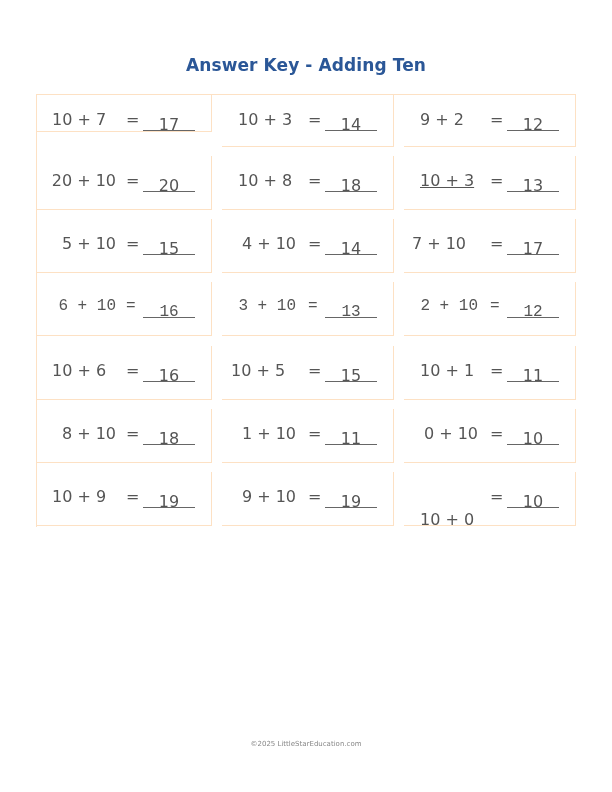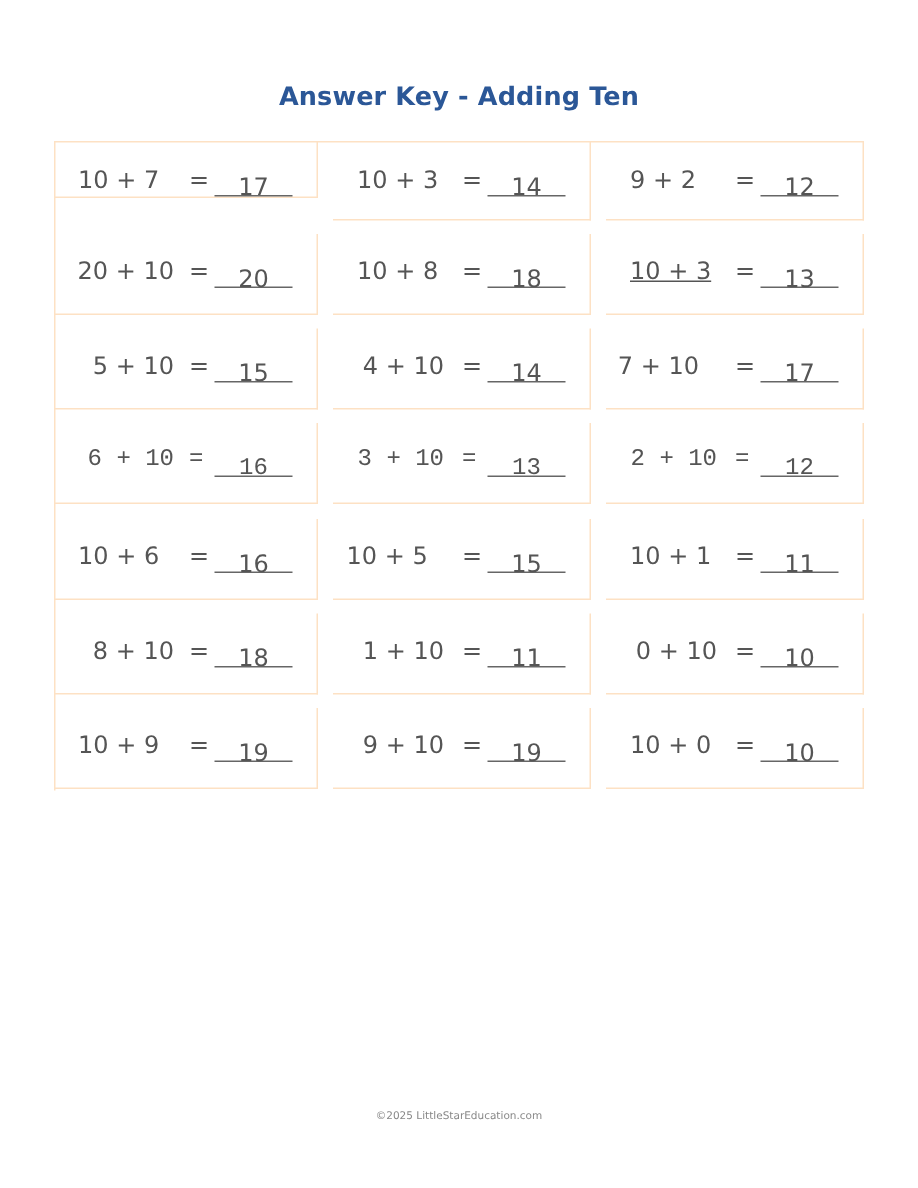--- a/index.html
+++ b/index.html
@@ -251,21 +251,21 @@
         <div class="eq">
           <span class="expr" style="right: 98px; left: auto; margin-left: 24px;">9 + 10</span>
           <span class="equals" style="left: 86px;">=</span>
           <span class="blank" style="left: 103px;">19</span>
         </div>
       </div>
       <div class="cell c2">
         <div class="vline"></div>
         <div class="bline"></div>
         <div class="eq">
-          <span class="expr" style="left: 16px;">10 + 0</span>
+          <span class="expr" style="left: 16px; margin-top: 23px;">10 + 0</span>
           <span class="equals" style="left: 86px;">=</span>
           <span class="blank" style="left: 103px;">10</span>
         </div>
       </div>
     </div>
   </div>
 
 <div class="footer">©2025 LittleStarEducation.com</div>
 
 </body></html>

